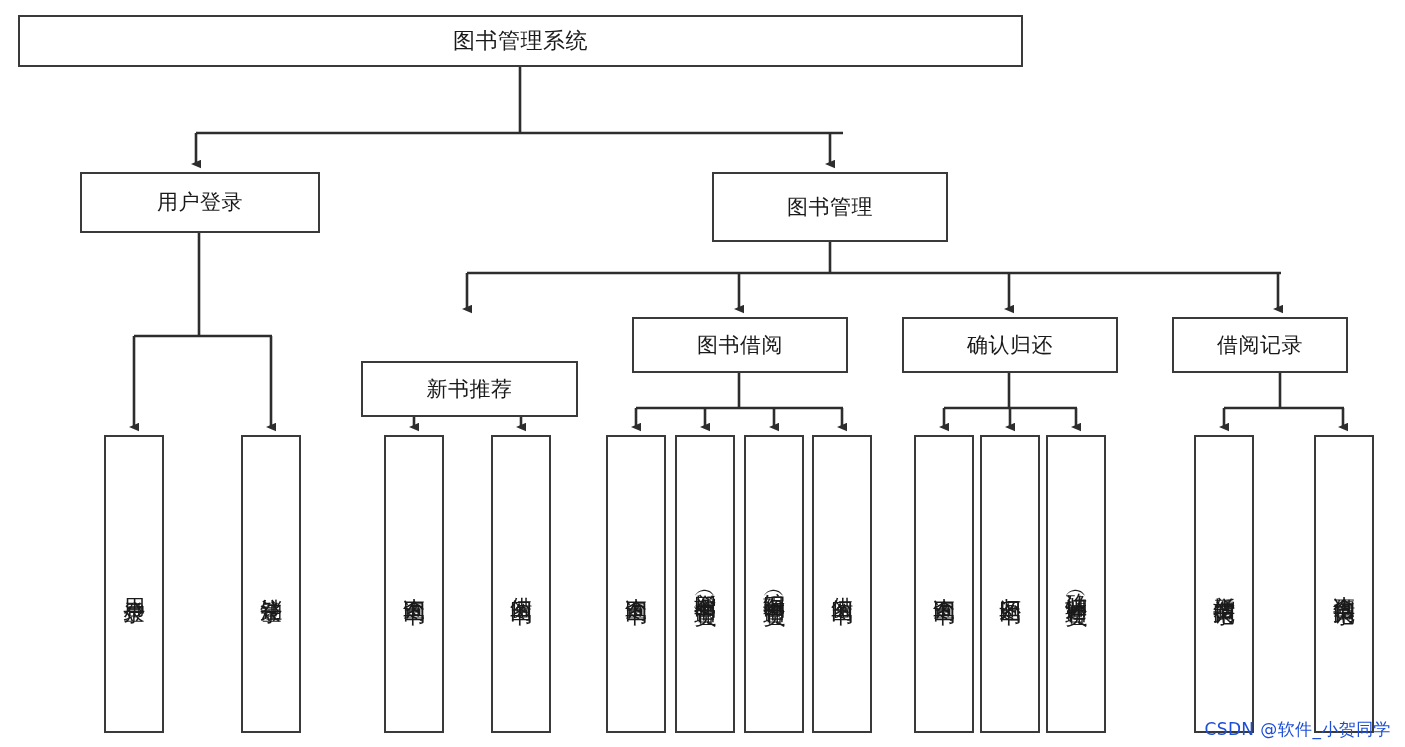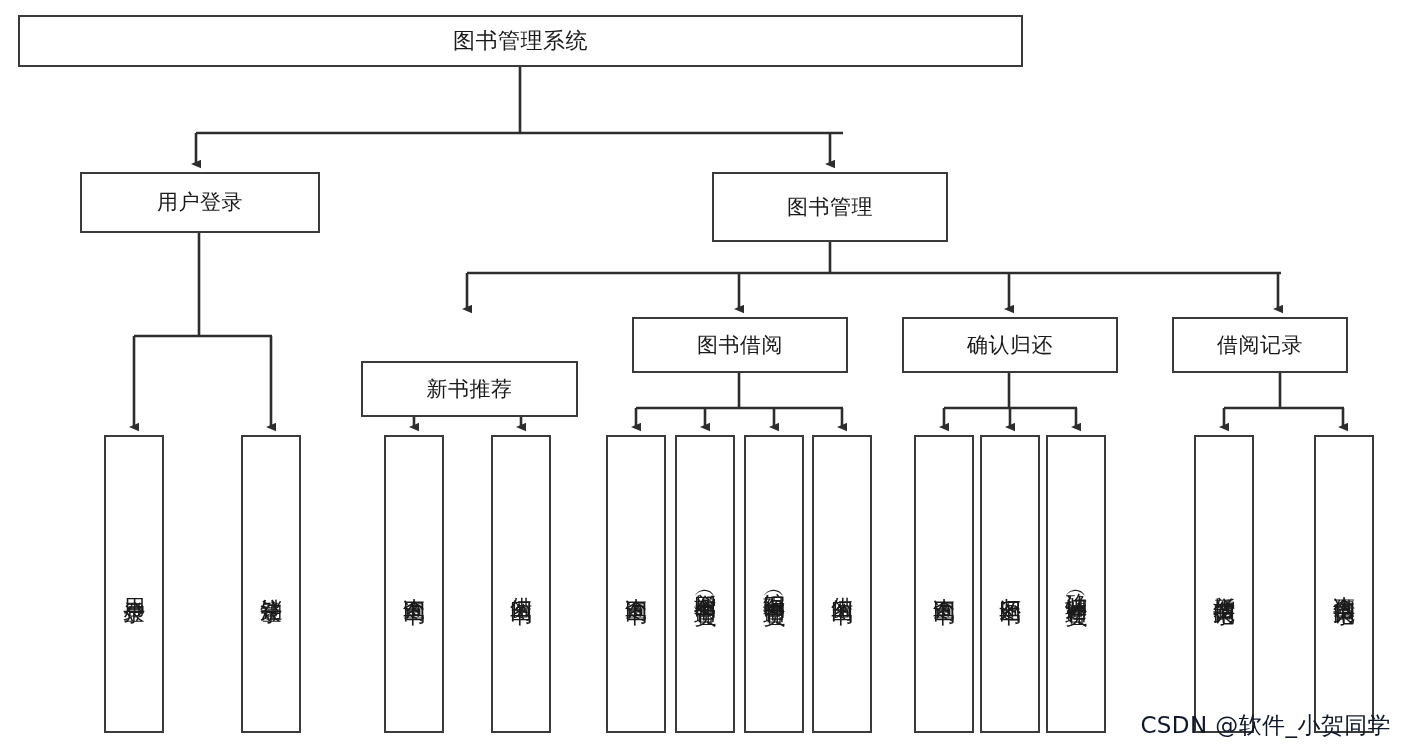--- a/index.html
+++ b/index.html
@@ -55,22 +55,22 @@
     font-size: 22px;
     line-height: 1.12;
     letter-spacing: 2px;
     max-height: 266px;
   }
   .node.root .label { font-size: 22px; }
   .watermark {
     position: absolute;
     right: 14px;
     bottom: 6px;
-    font-size: 23px;
-    color: #0f172a;
+    font-size: 17px;
+    color: #1d4ed8;
     letter-spacing: 0.4px;
     z-index: 3;
     white-space: nowrap;
   }
 </style>
 </head>
 <body>
 
 <div id="canvas">
 

